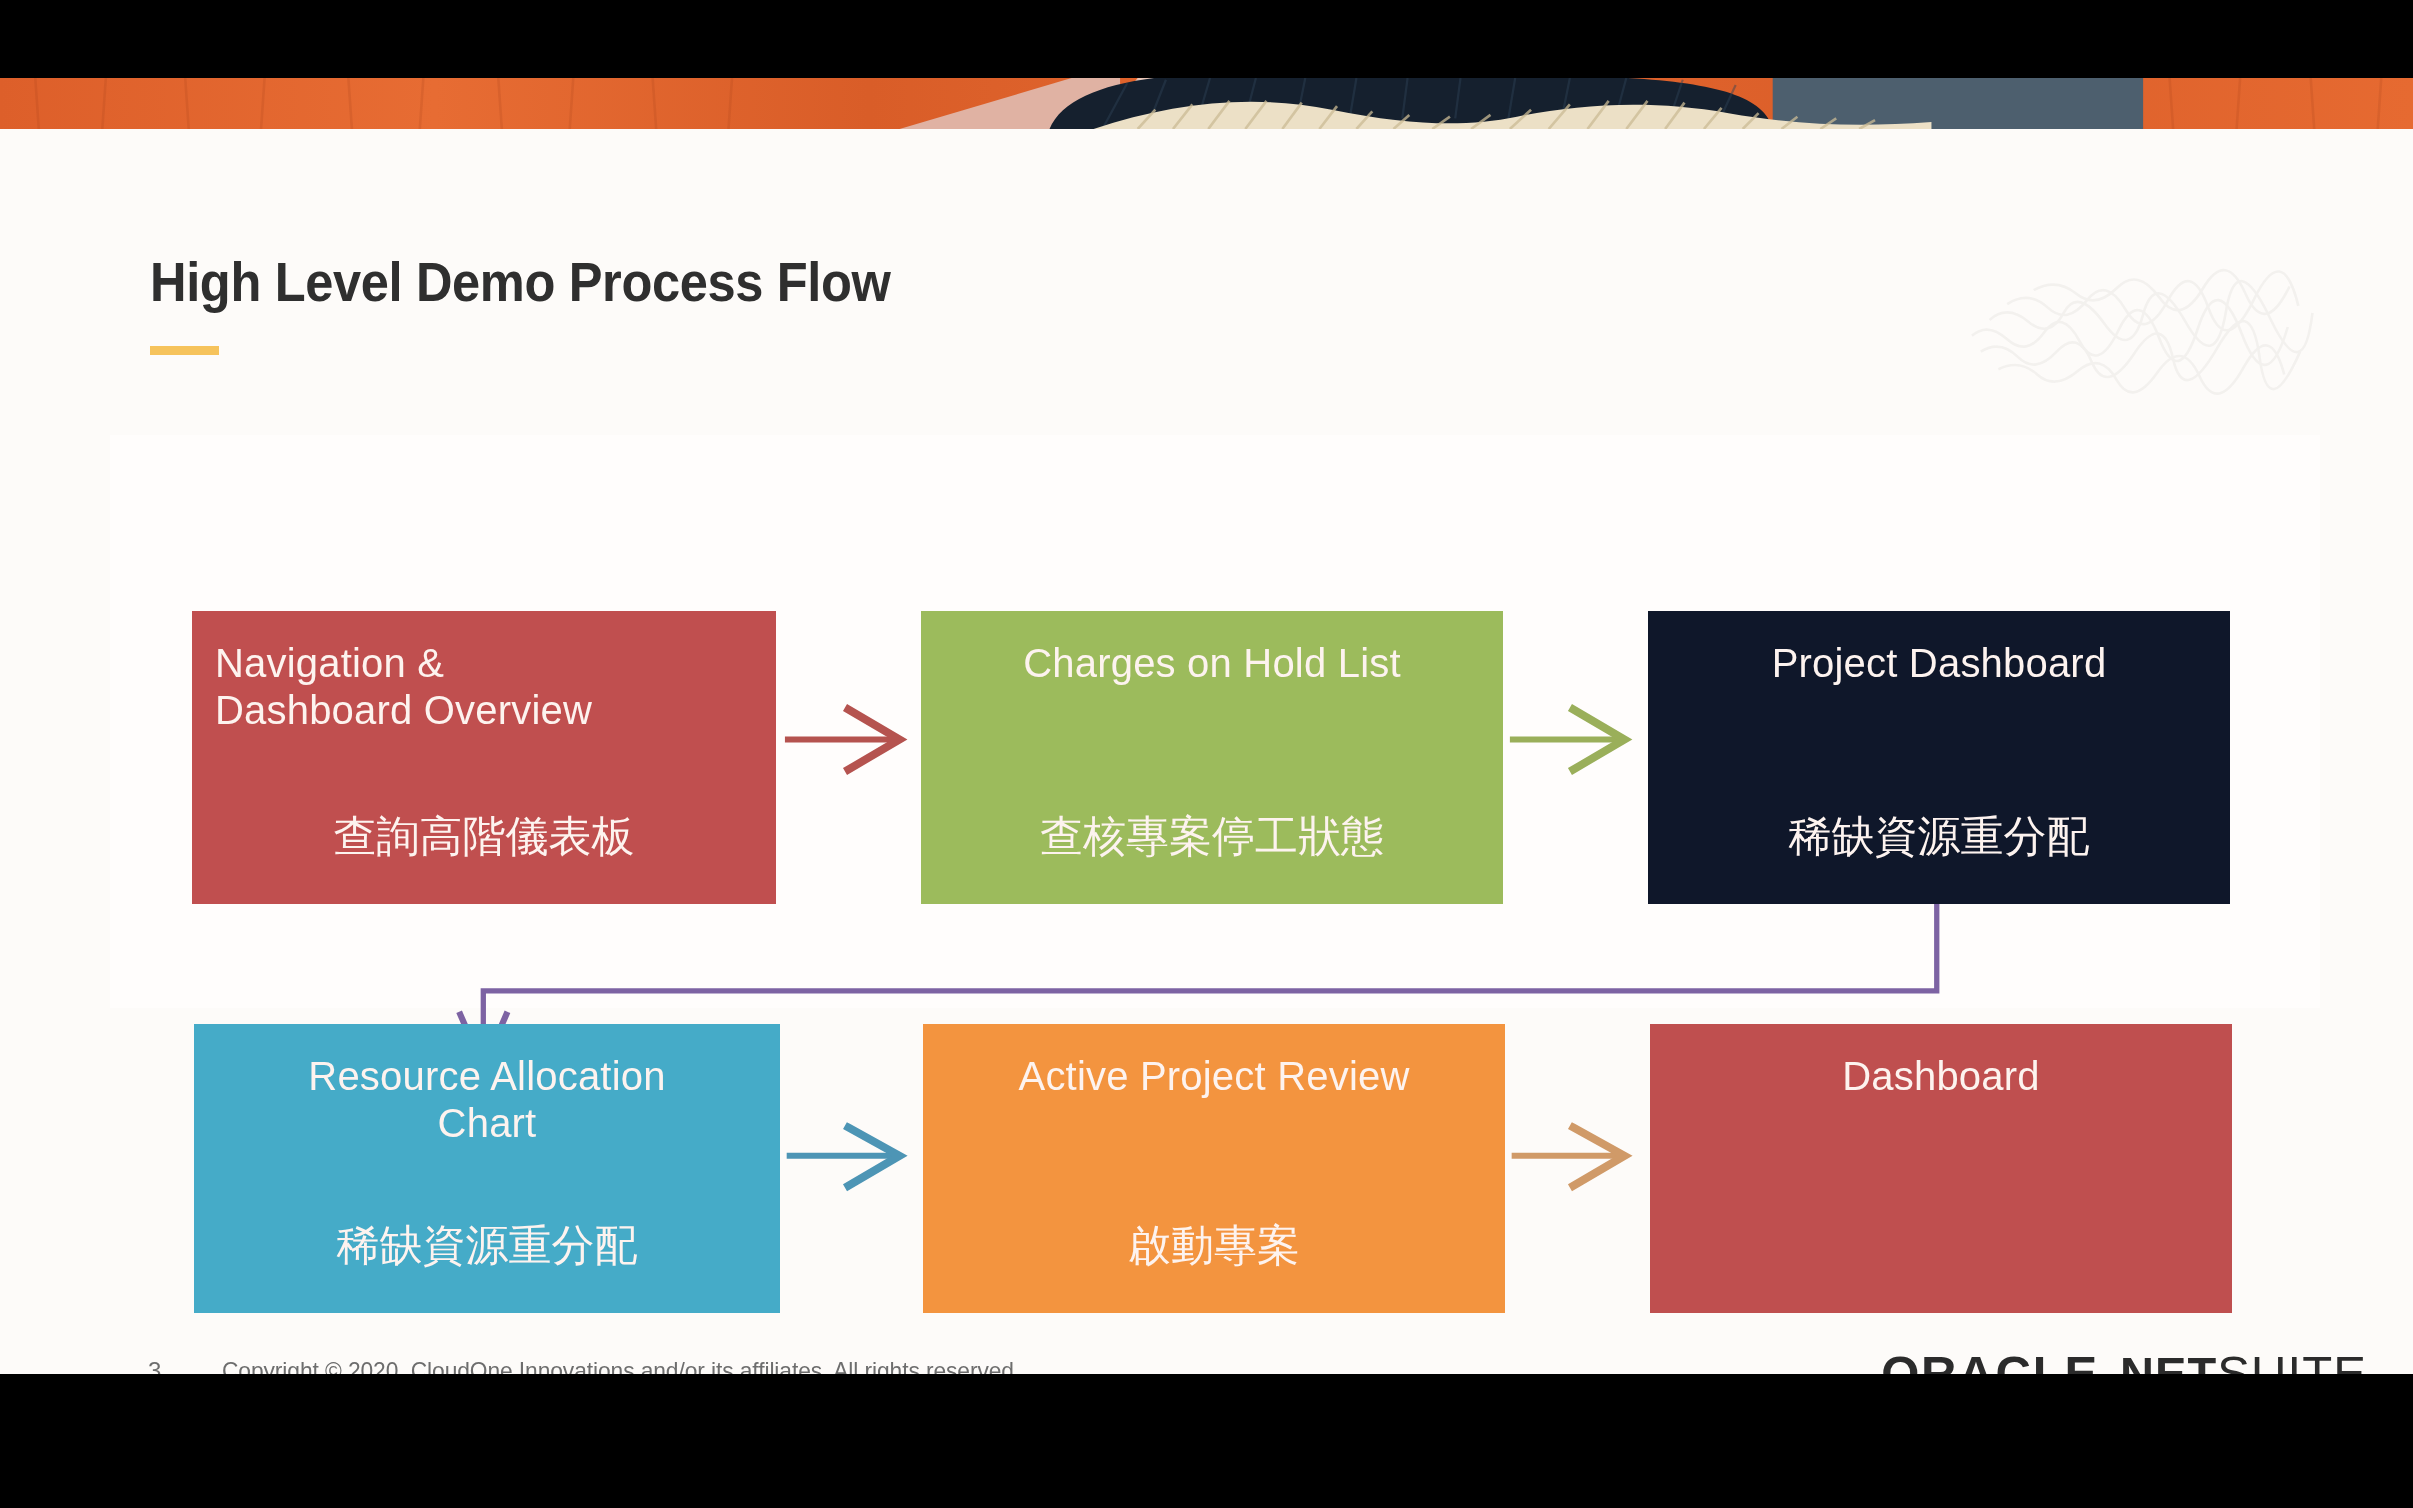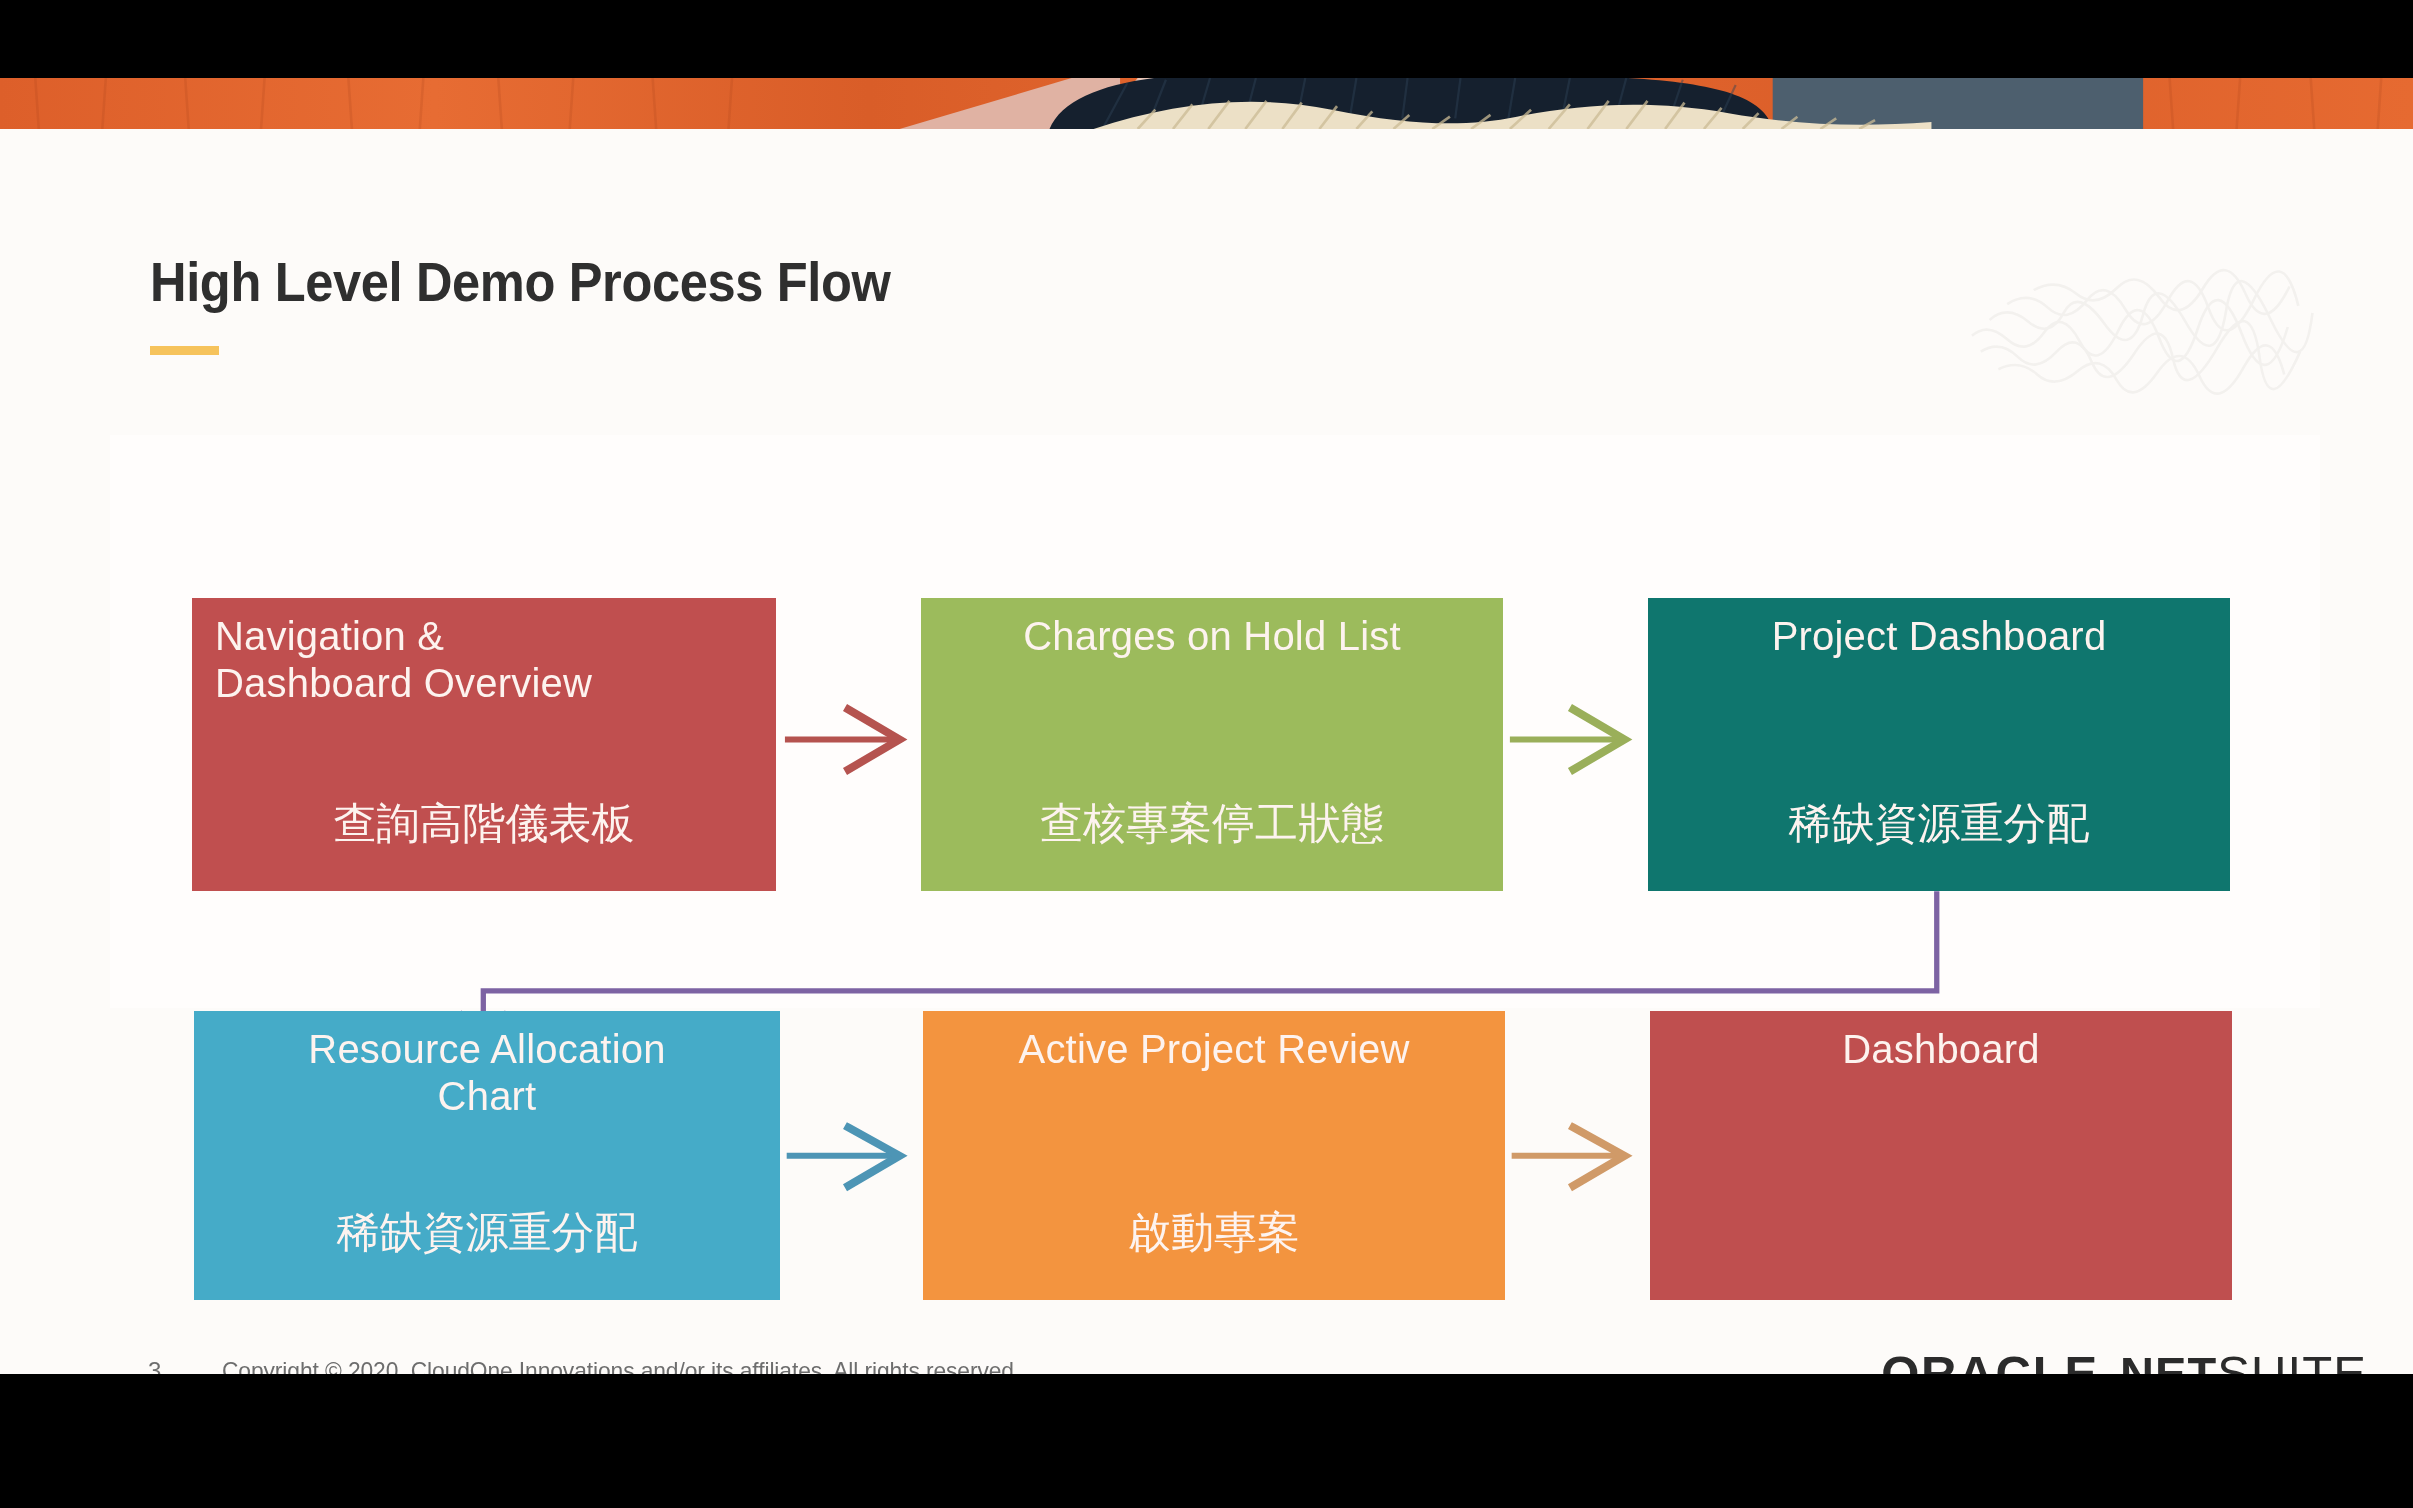--- a/index.html
+++ b/index.html
@@ -96,24 +96,25 @@
     position: absolute;
     left: 0;
     top: 0;
     width: 2413px;
     height: 1353px;
   }
 
   .node {
     position: absolute;
     box-sizing: border-box;
-    padding: 15px 23px 0 23px;
+    padding: 29px 23px 0 23px;
     color: #fdf3ef;
     display: flex;
     flex-direction: column;
+    margin-top: 13px;
   }
   .node .en {
     font-size: 40px;
     line-height: 1.18;
     font-weight: 400;
     letter-spacing: 0.2px;
   }
   .node .zh {
     font-size: 43px;
     line-height: 1.2;
@@ -346,21 +347,21 @@
         <div class="zh">查詢高階儀表板</div>
       </div>
 
       <div class="node center" id="n1" style="left:921px; top:520px; width:582px; height:293px; background:#9cbb5c;">
         <div class="en">
           <div>Charges on Hold List</div>
         </div>
         <div class="zh">查核專案停工狀態</div>
       </div>
 
-      <div class="node center" id="n2" style="left:1648px; top:520px; width:582px; height:293px; background:#0f766e;justify-content:center;">
+      <div class="node center" id="n2" style="left:1648px; top:520px; width:582px; height:293px; background:#0f172a;justify-content:center;">
         <div class="en">
           <div>Project Dashboard</div>
         </div>
         <div class="zh">稀缺資源重分配</div>
       </div>
 
       <div class="node center" id="n3" style="left:194px; top:933px; width:586px; height:289px; background:#45abc8;">
         <div class="en">
           <div>Resource Allocation</div>
           <div>Chart</div>

